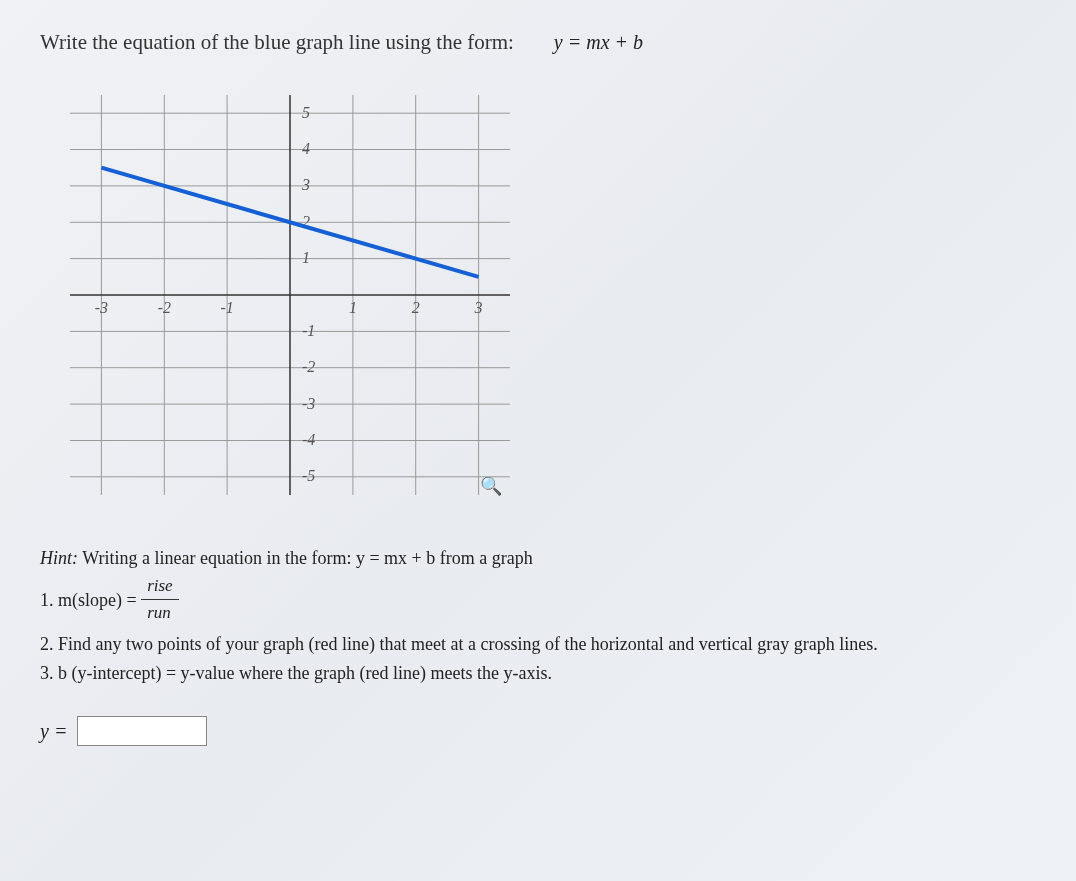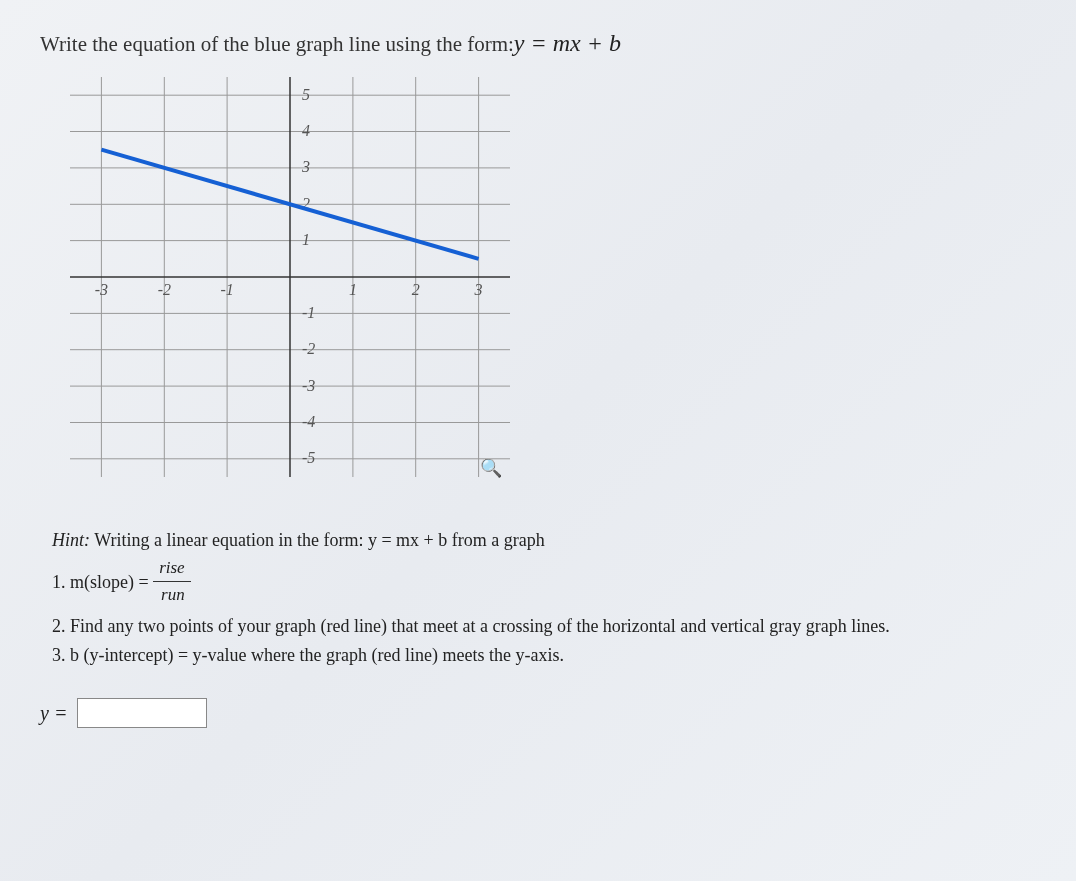--- a/index.html
+++ b/index.html
@@ -8,49 +8,51 @@
   background: linear-gradient(135deg, #f0f2f5 0%, #e8ebf0 50%, #eef1f5 100%);
   padding: 30px 40px;
   color: #222;
   width: 1076px;
   height: 881px;
   position: relative;
 }
 .prompt-row {
   display: flex;
   align-items: baseline;
+  gap: 40px;
+  margin-bottom: 20px;
 }
 .prompt-text {
   font-size: 21px;
   color: #333;
 }
 .equation {
   font-style: italic;
-  font-size: 24px;
+  font-size: 20px;
 }
 .chart-wrap {
   position: relative;
   width: 480px;
   height: 440px;
   margin-left: 10px;
 }
 svg.chart { width: 100%; height: 100%; }
 .hint-block {
   margin-top: 30px;
   font-size: 18px;
   line-height: 1.55;
   color: #222;
   max-width: 1000px;
 }
 .hint-title { font-style: italic; }
-.hint-line { margin: 2px 12px; }
+.hint-line { margin: 2px 0; }
 .frac {
   display: inline-block;
   vertical-align: middle;
-  text-align: right;
+  text-align: left;
   font-style: italic;
   font-size: 17px;
   position: relative;
   top: -2px;
 }
 .frac .num { display: block; border-bottom: 1px solid #333; padding: 0 6px; }
 .frac .den { display: block; padding: 0 6px; }
 .answer-row {
   display: flex;
   align-items: center;

